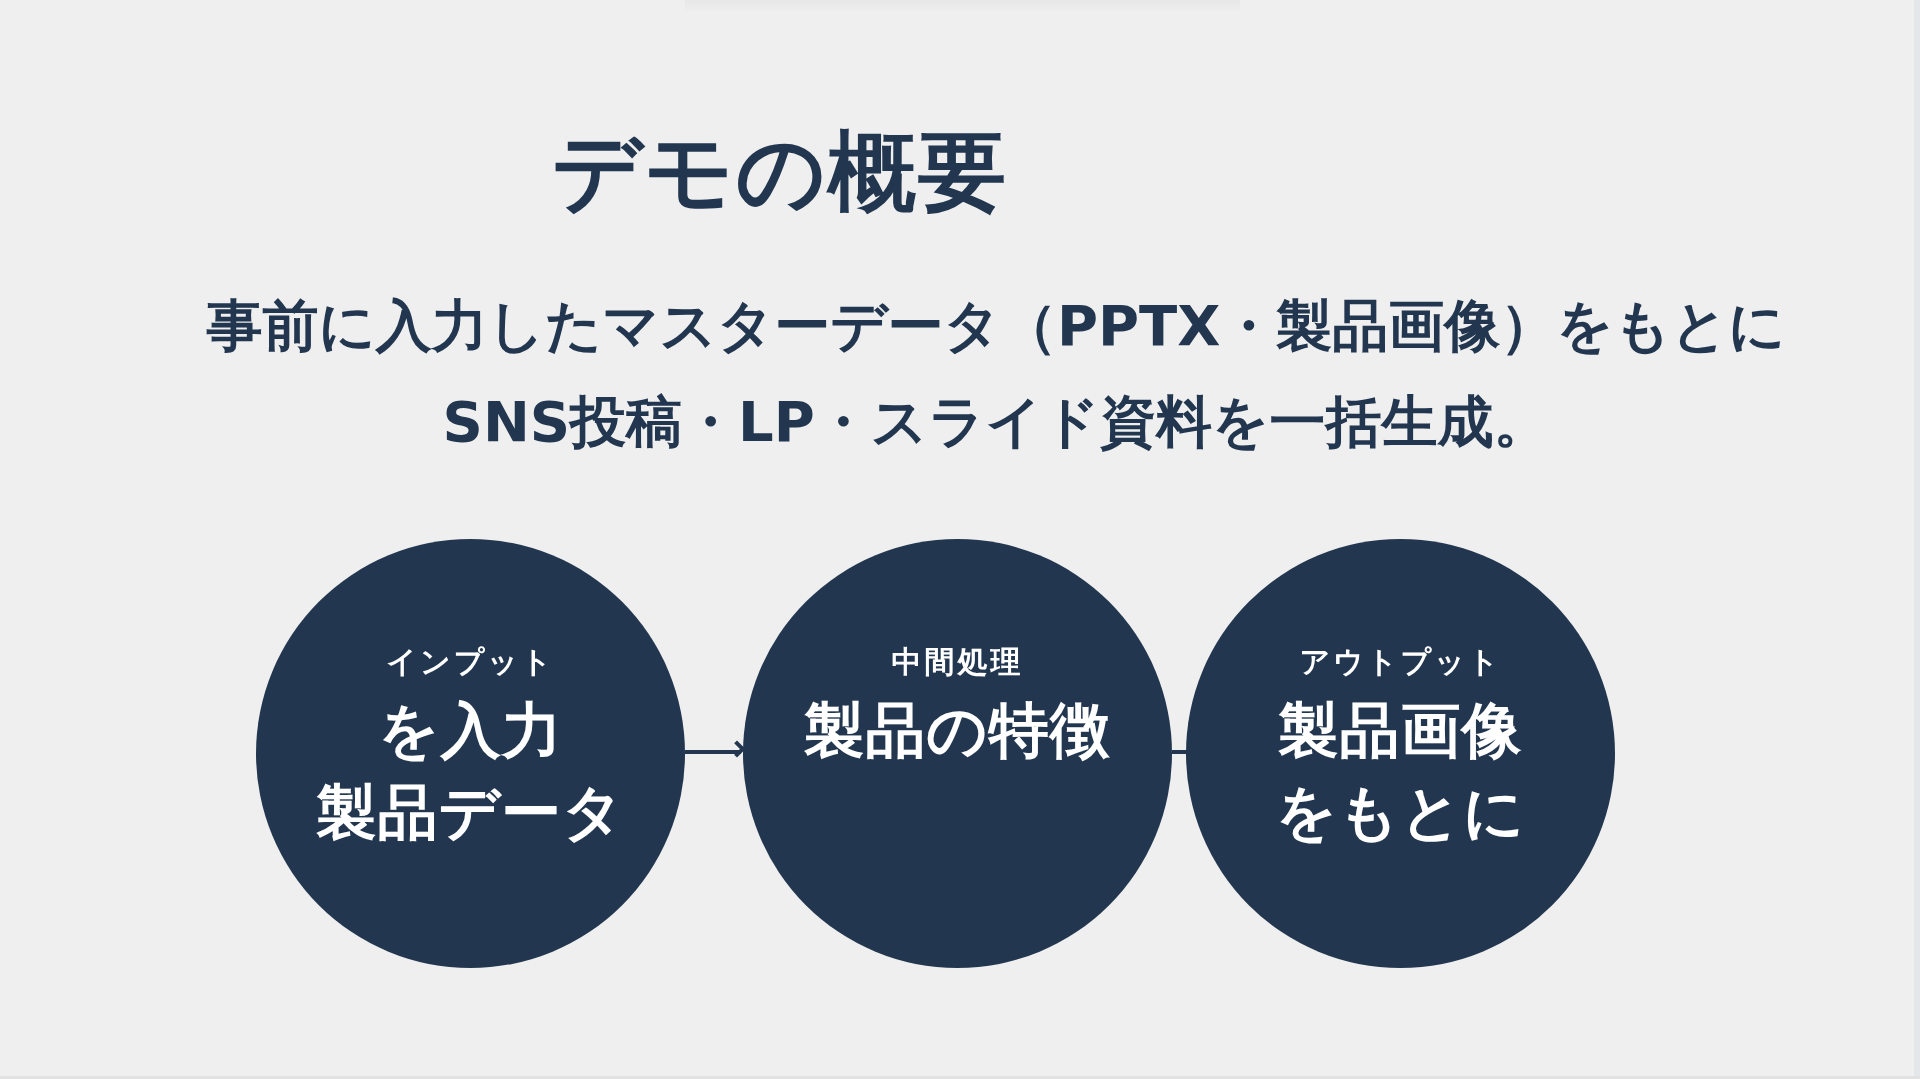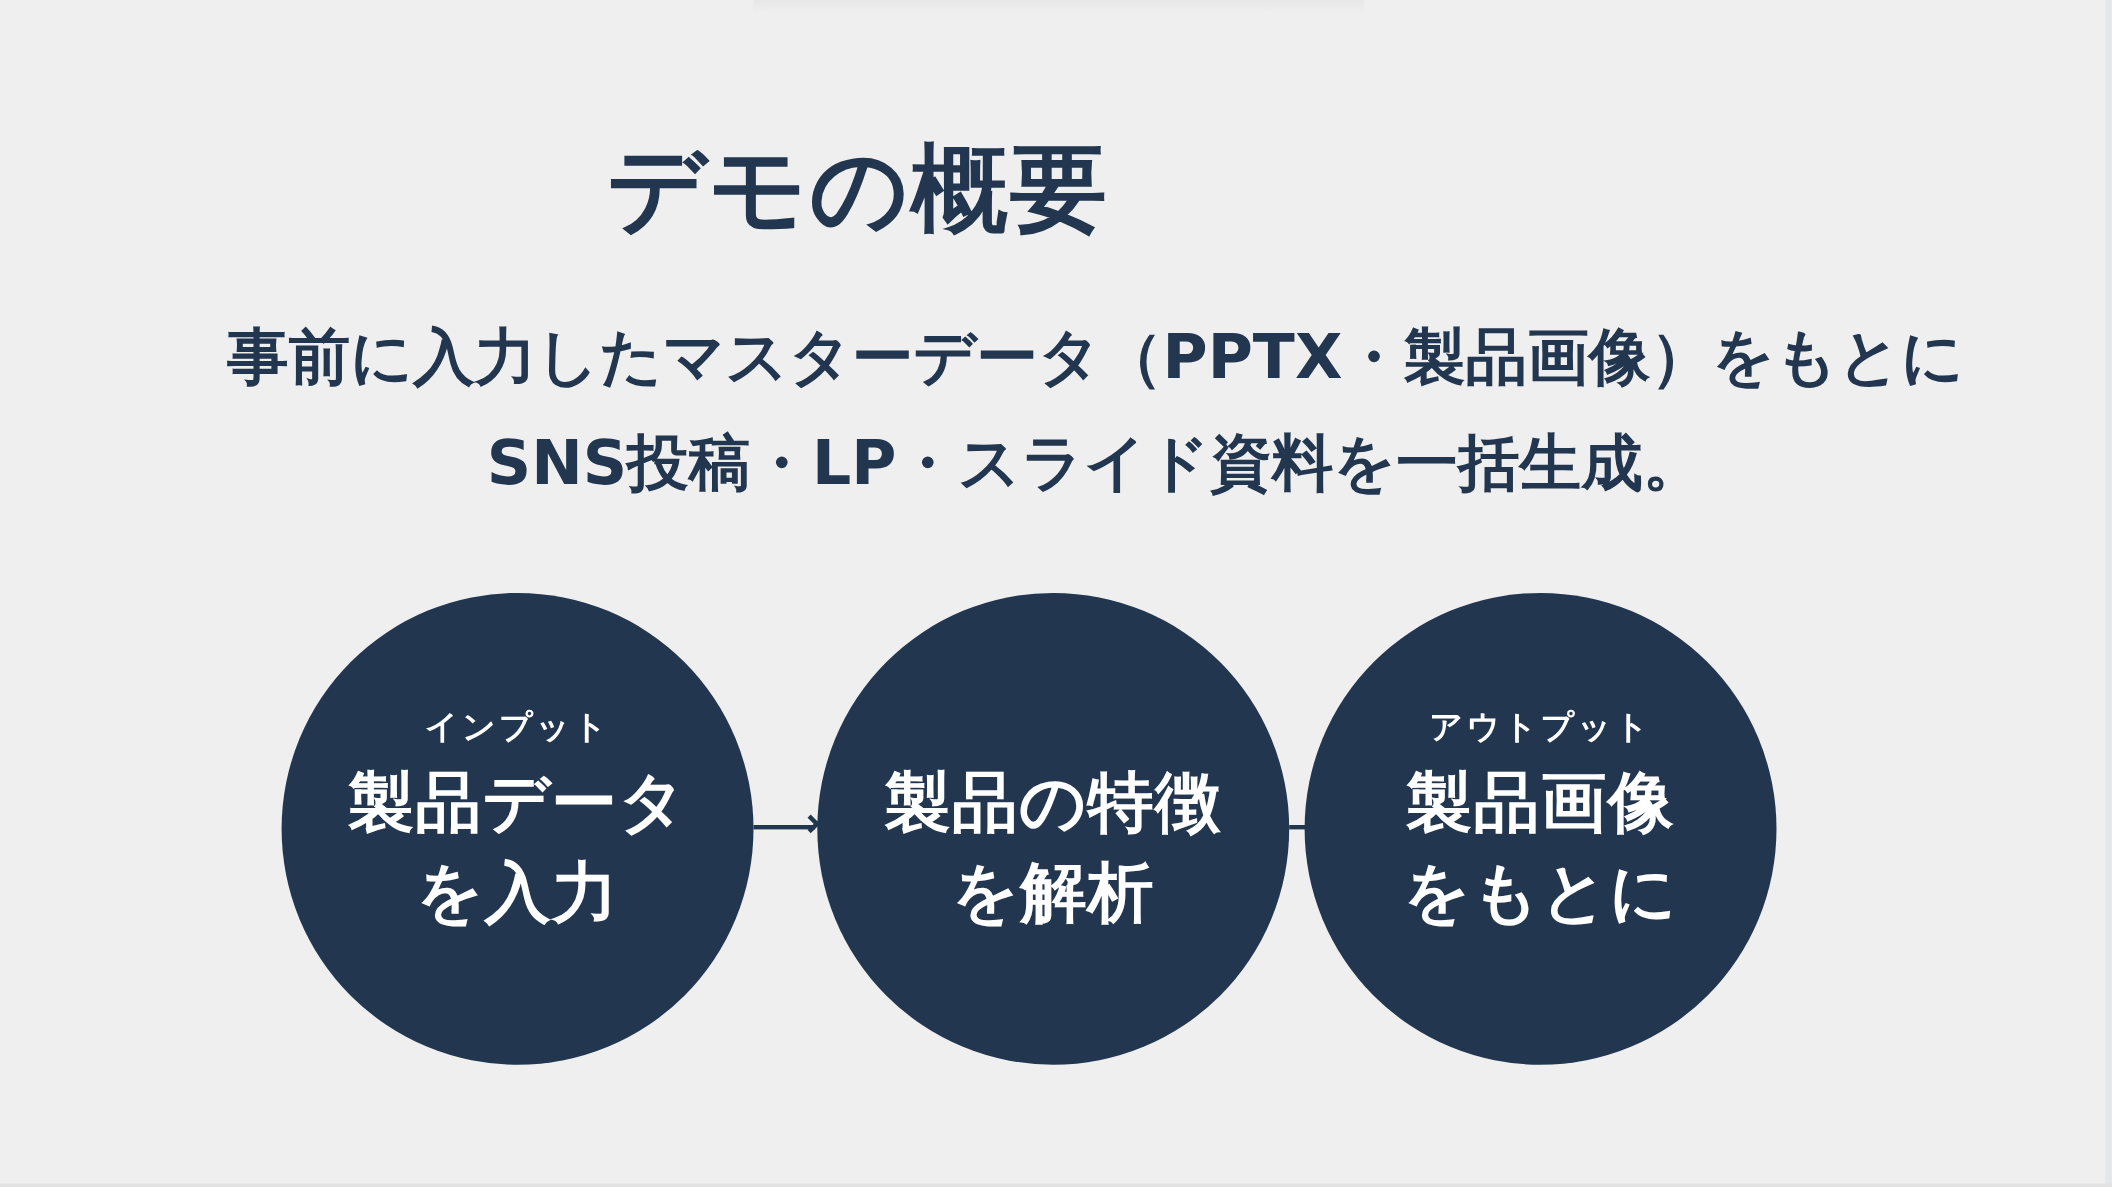--- a/index.html
+++ b/index.html
@@ -136,33 +136,33 @@
 
 <div class="subtitle">
   <span class="line">事前に入力したマスターデータ（PPTX・製品画像）をもとに</span>
   <span class="line">SNS投稿・LP・スライド資料を一括生成。</span>
 </div>
 
 <div class="flow">
   <div class="circle" style="left:256px; top:539px;">
     <div class="label">インプット</div>
     <div class="main">
+      <span>を入力</span>
       <span>製品データ</span>
-      <span>を入力</span>
     </div>
   </div>
 
   <div class="arrow" style="left:685px; top:750px; width:56px;">
     <div class="head"></div>
   </div>
 
   <div class="circle" style="left:743px; top:539px;">
+    <div class="label">中間処理</div>
     <div class="main">
       <span>製品の特徴</span>
-      <span>を解析</span>
     </div>
   </div>
 
   <div class="arrow" style="left:1172px; top:750px; width:56px;">
     <div class="head"></div>
   </div>
 
   <div class="circle" style="left:1186px; top:539px;">
     <div class="label">アウトプット</div>
     <div class="main">

